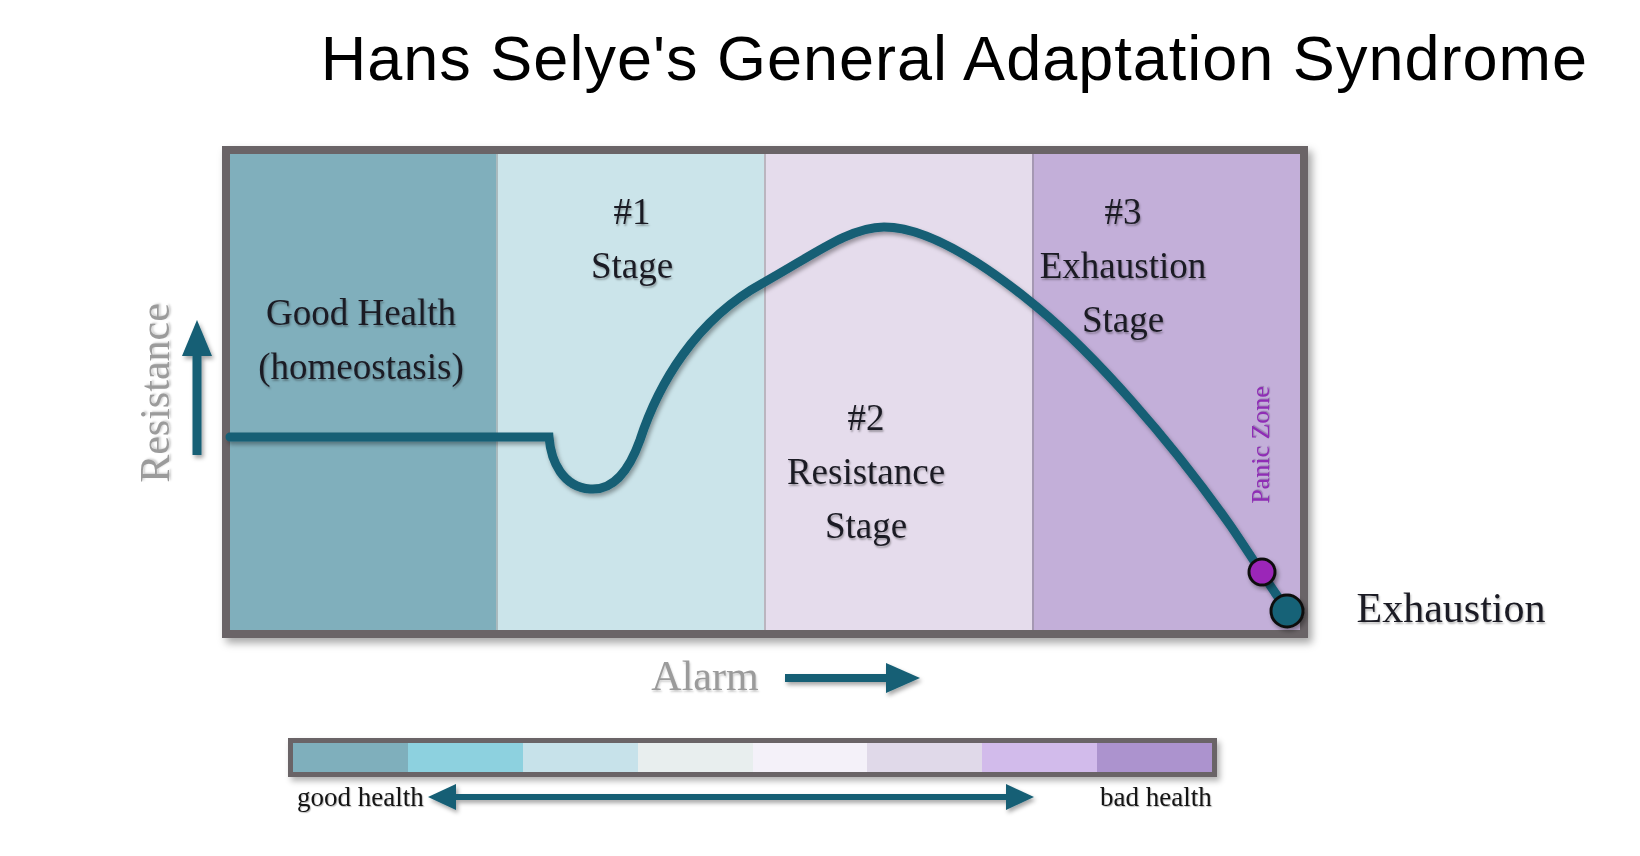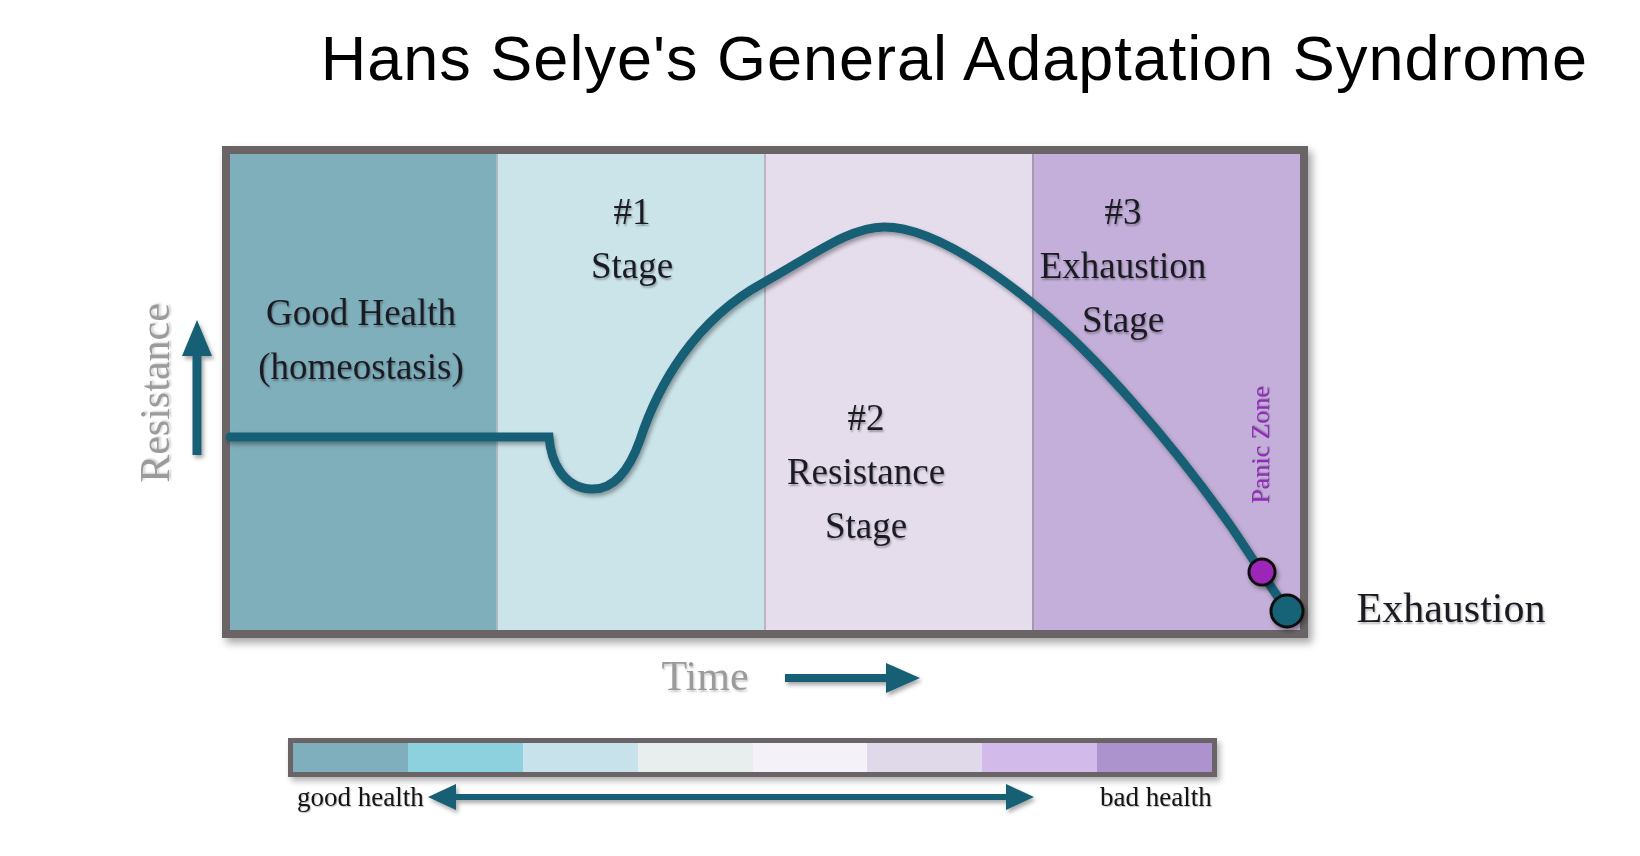--- a/index.html
+++ b/index.html
@@ -118,21 +118,21 @@
       <path d="M 452 797 L 1010 797" stroke-width="6" fill="none" stroke="#155E74"></path>
       <polygon points="456,784 456,810 428,797" fill="#155E74"></polygon>
       <polygon points="1006,784 1006,810 1034,797" fill="#155E74"></polygon>
     </g>
 
     <circle filter="url(#soft)" stroke-width="3" cx="1262" cy="572" r="13" fill="#9B27B8" stroke="#101010"></circle>
     <circle filter="url(#soft)" stroke-width="3" cx="1287" cy="611" r="16" fill="#186277" stroke="#101010"></circle>
   </svg>
 
   <div class="axis-label y-label">Resistance</div>
-  <div class="axis-label x-label">Time</div>
+  <div class="axis-label x-label">Alarm</div>
 
   <div class="breakdown">
     <div>Exhaustion</div>
   </div>
 
   <div class="health-bar">
     <div class="bar-seg" style="background-color: rgb(127, 175, 188);"></div>
     <div class="bar-seg" style="background-color: rgb(141, 209, 223);"></div>
     <div class="bar-seg" style="background-color: rgb(199, 226, 234);"></div>
     <div class="bar-seg" style="background-color: rgb(232, 238, 238);"></div>

